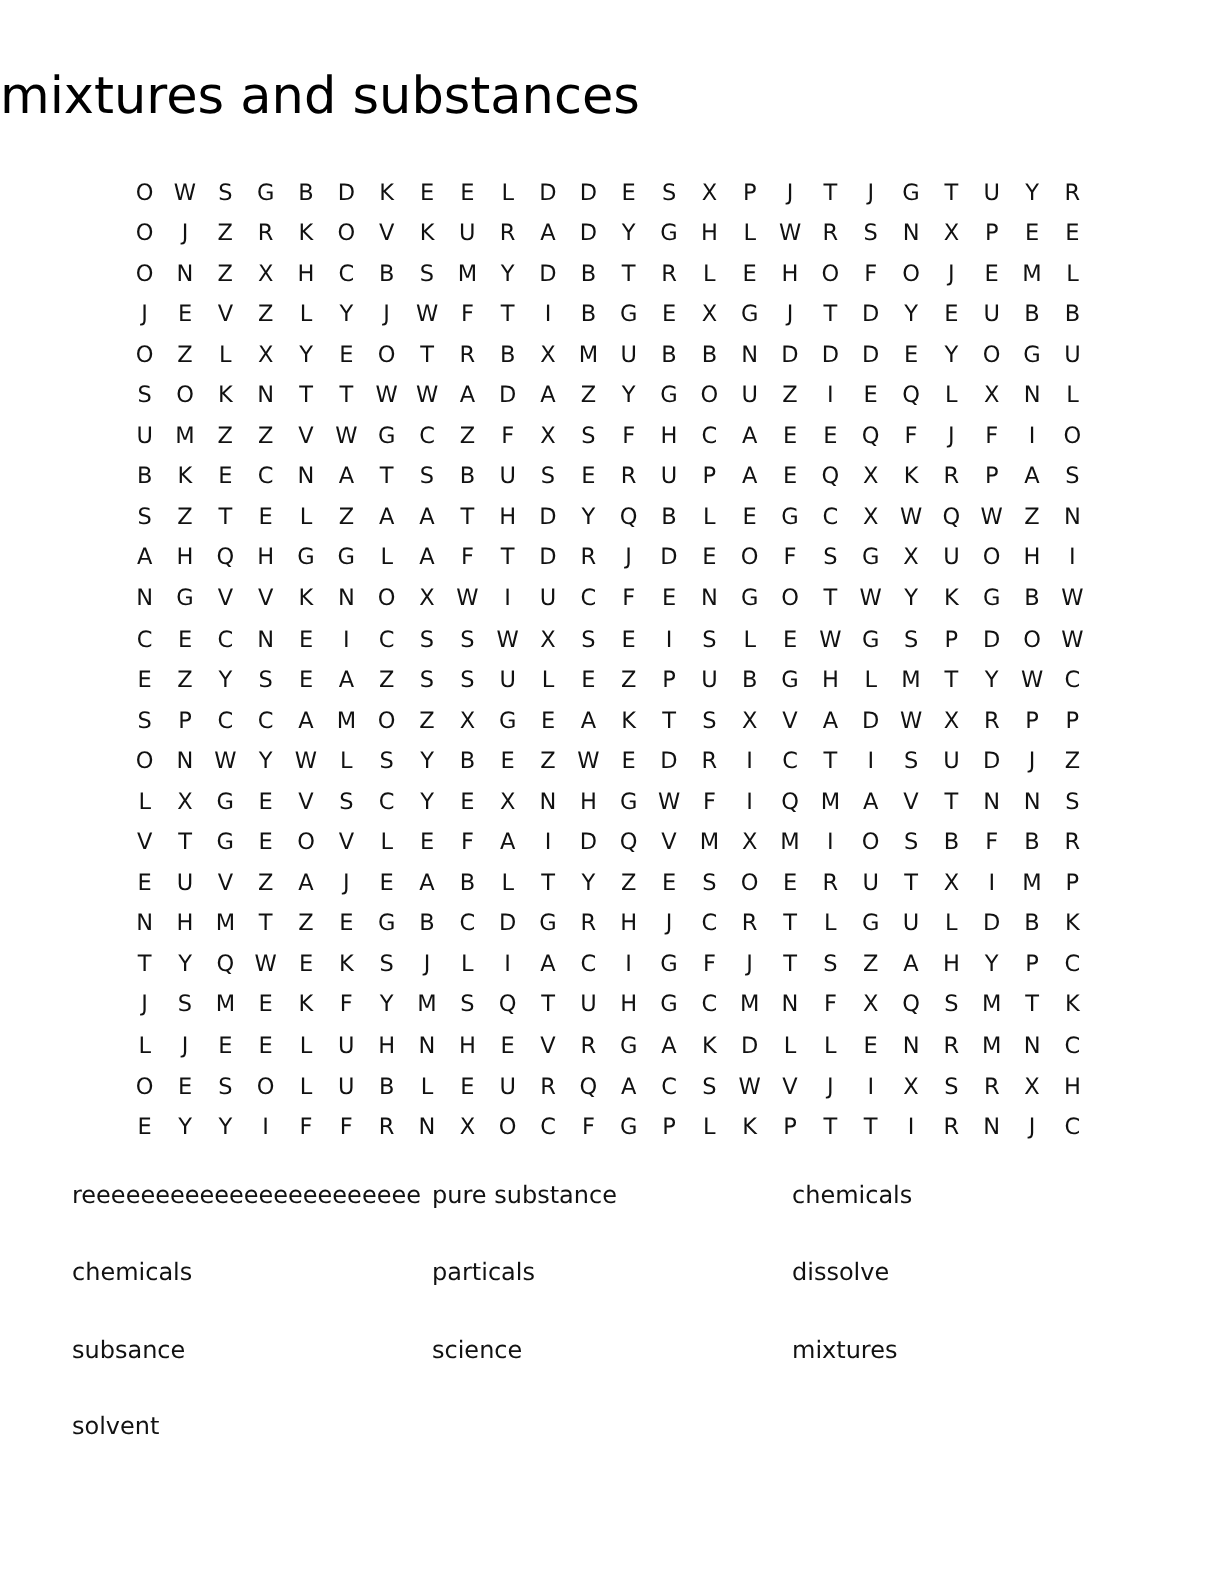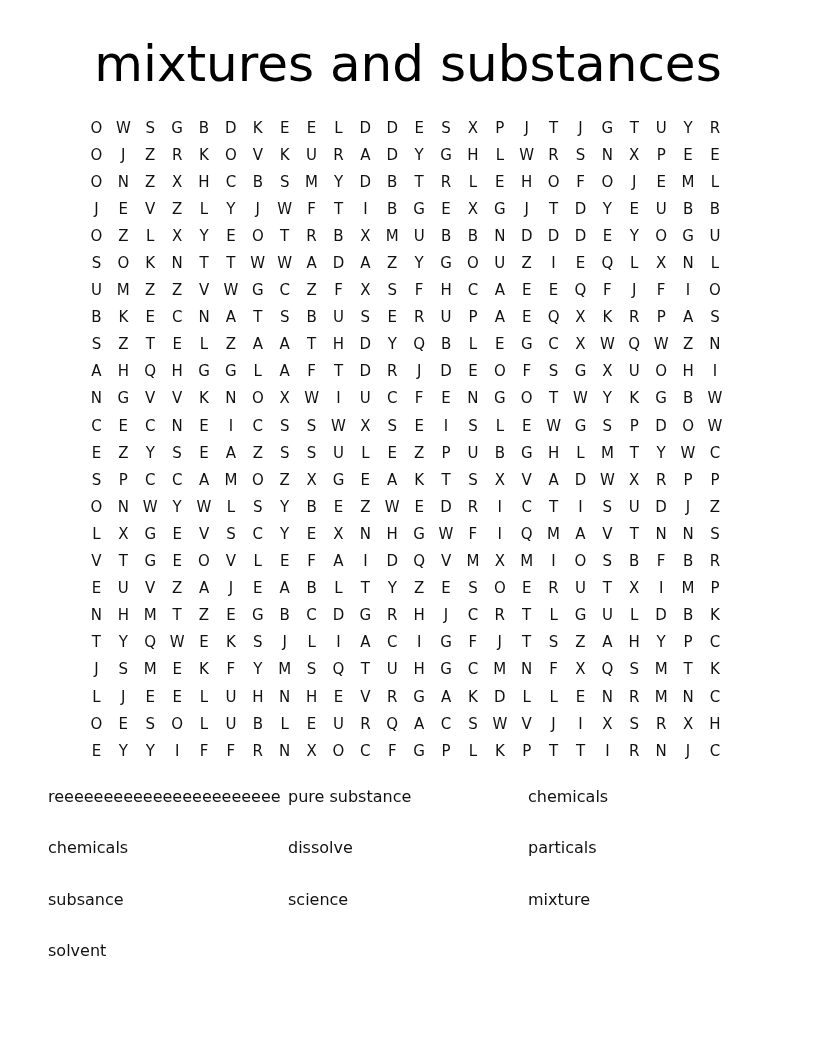--- a/index.html
+++ b/index.html
@@ -1,19 +1,19 @@
 <!DOCTYPE html>
 <html><head>
   <meta charset="utf-8">
   <style>
     html, body { margin: 0; padding: 0; background: #ffffff; }
     body { width: 816px; height: 1056px; position: relative; overflow: hidden;
            font-family: "DejaVu Sans", sans-serif; color: #111; }
-    .title { position: absolute; top: 32px; left: 0; width: 816px; text-align: center;
-             font-size: 50px; line-height: 64px; color: #000; }
+    .title { position: absolute; top: 32px; left: 0; width: 816px; 
+             font-size: 34px; line-height: 64px; color: #000; }
     .grid { position: absolute; top: 114px; left: 83px; }
     .grid-row { display: flex; height: 27.1px; align-items: center; }
     .cell { width: 26.9px; text-align: center; font-size: 15px; color: #111; }
     .words { position: absolute; top: 779px; left: 48px; width: 720px;
              display: grid; grid-template-columns: 240px 240px 240px; row-gap: 16px; }
     .word { font-size: 16px; line-height: 35.3px; height: 35.3px; color: #111; white-space: nowrap; }
   </style>
 </head>
 <body>
 
@@ -644,19 +644,19 @@
       <span class="cell">J</span>
       <span class="cell">C</span>
     </div>
   </div>
 
 <div class="words" id="words">
     <div class="word">reeeeeeeeeeeeeeeeeeeeeee</div>
     <div class="word">pure substance</div>
     <div class="word">chemicals</div>
     <div class="word">chemicals</div>
+    <div class="word">particals</div>
     <div class="word">dissolve</div>
-    <div class="word">particals</div>
     <div class="word">subsance</div>
     <div class="word">science</div>
-    <div class="word">mixture</div>
+    <div class="word">mixtures</div>
     <div class="word">solvent</div>
   </div>
 
 </body></html>

